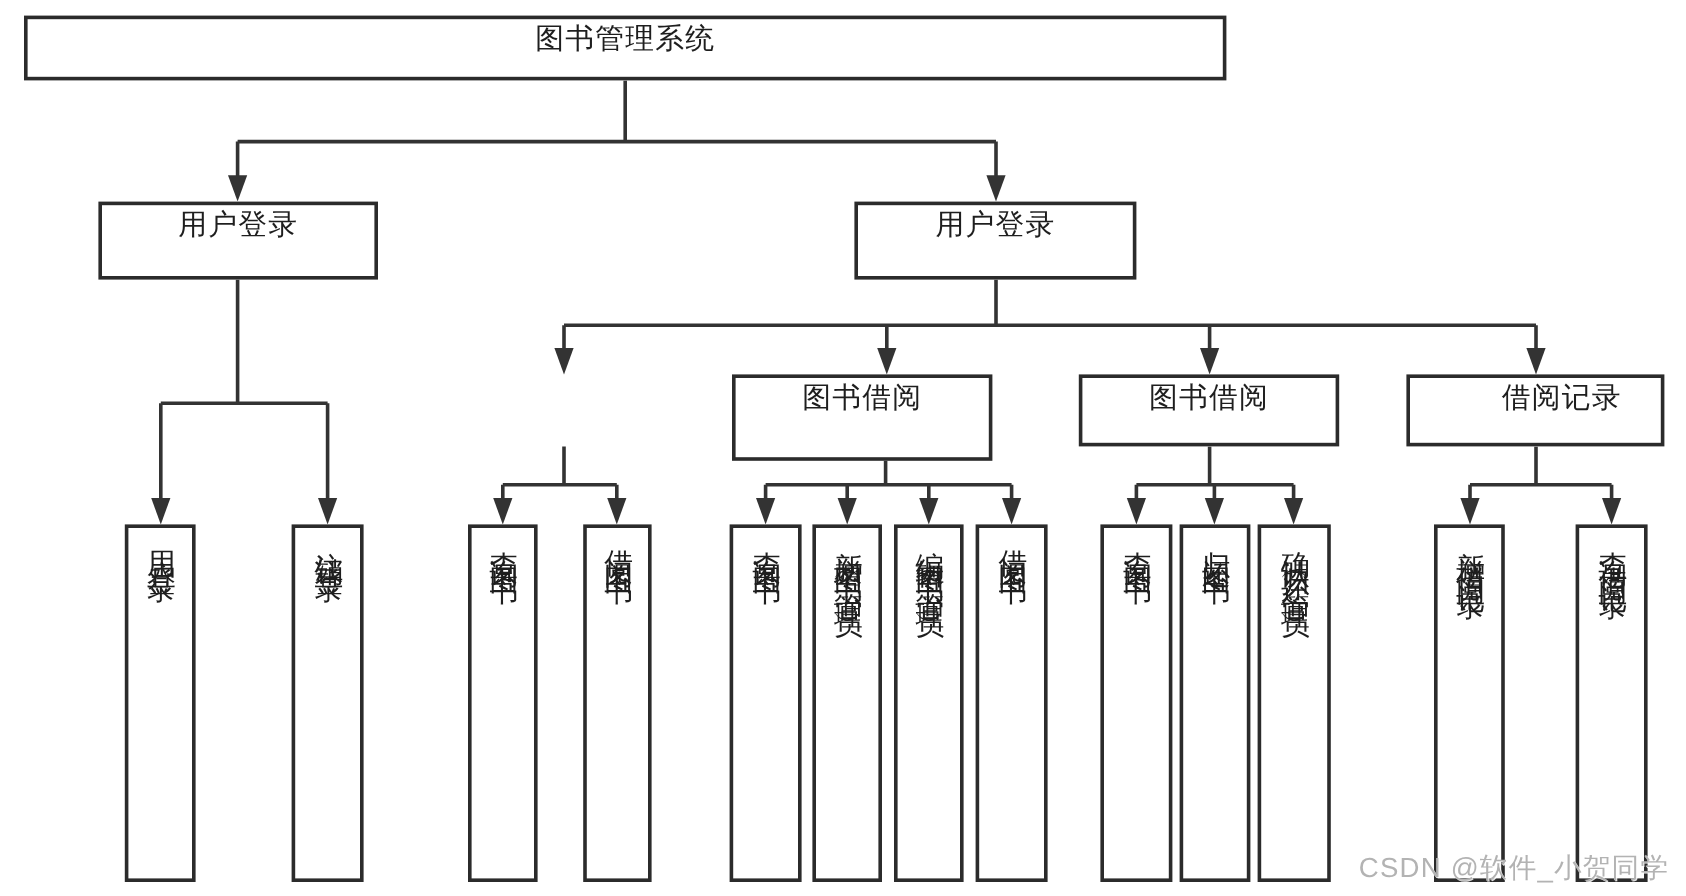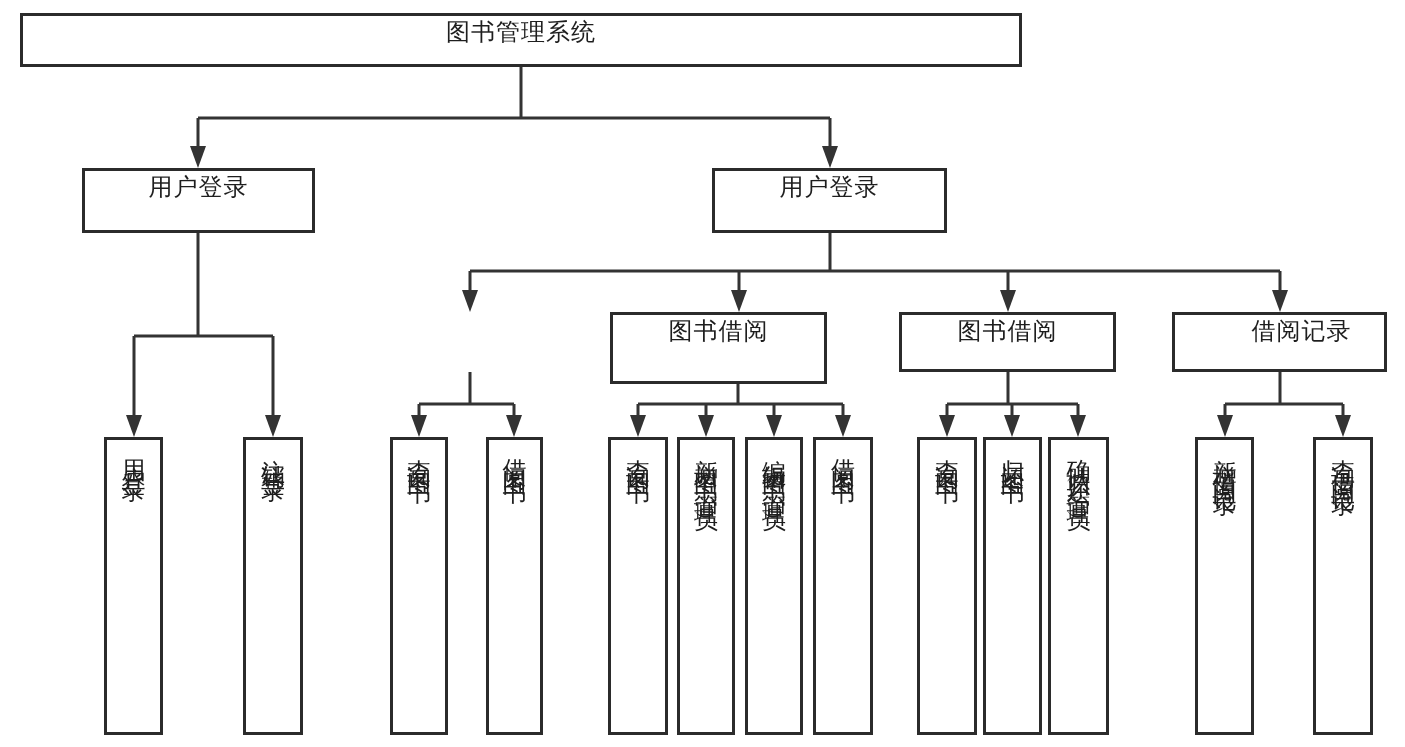--- a/index.html
+++ b/index.html
@@ -164,14 +164,15 @@
     <span class="vtext">确认归还（管理员）</span>
   </div>
 
   <div class="node leaf" style="left:1195px; top:437px; width:59px; height:298px;">
     <span class="vtext">新增借阅记录</span>
   </div>
   <div class="node leaf" style="left:1313px; top:437px; width:60px; height:298px;">
     <span class="vtext">查询借阅记录</span>
   </div>
 
+  <div class="watermark">CSDN @软件_小贺同学</div>
 
 </div>
 
 </body></html>

